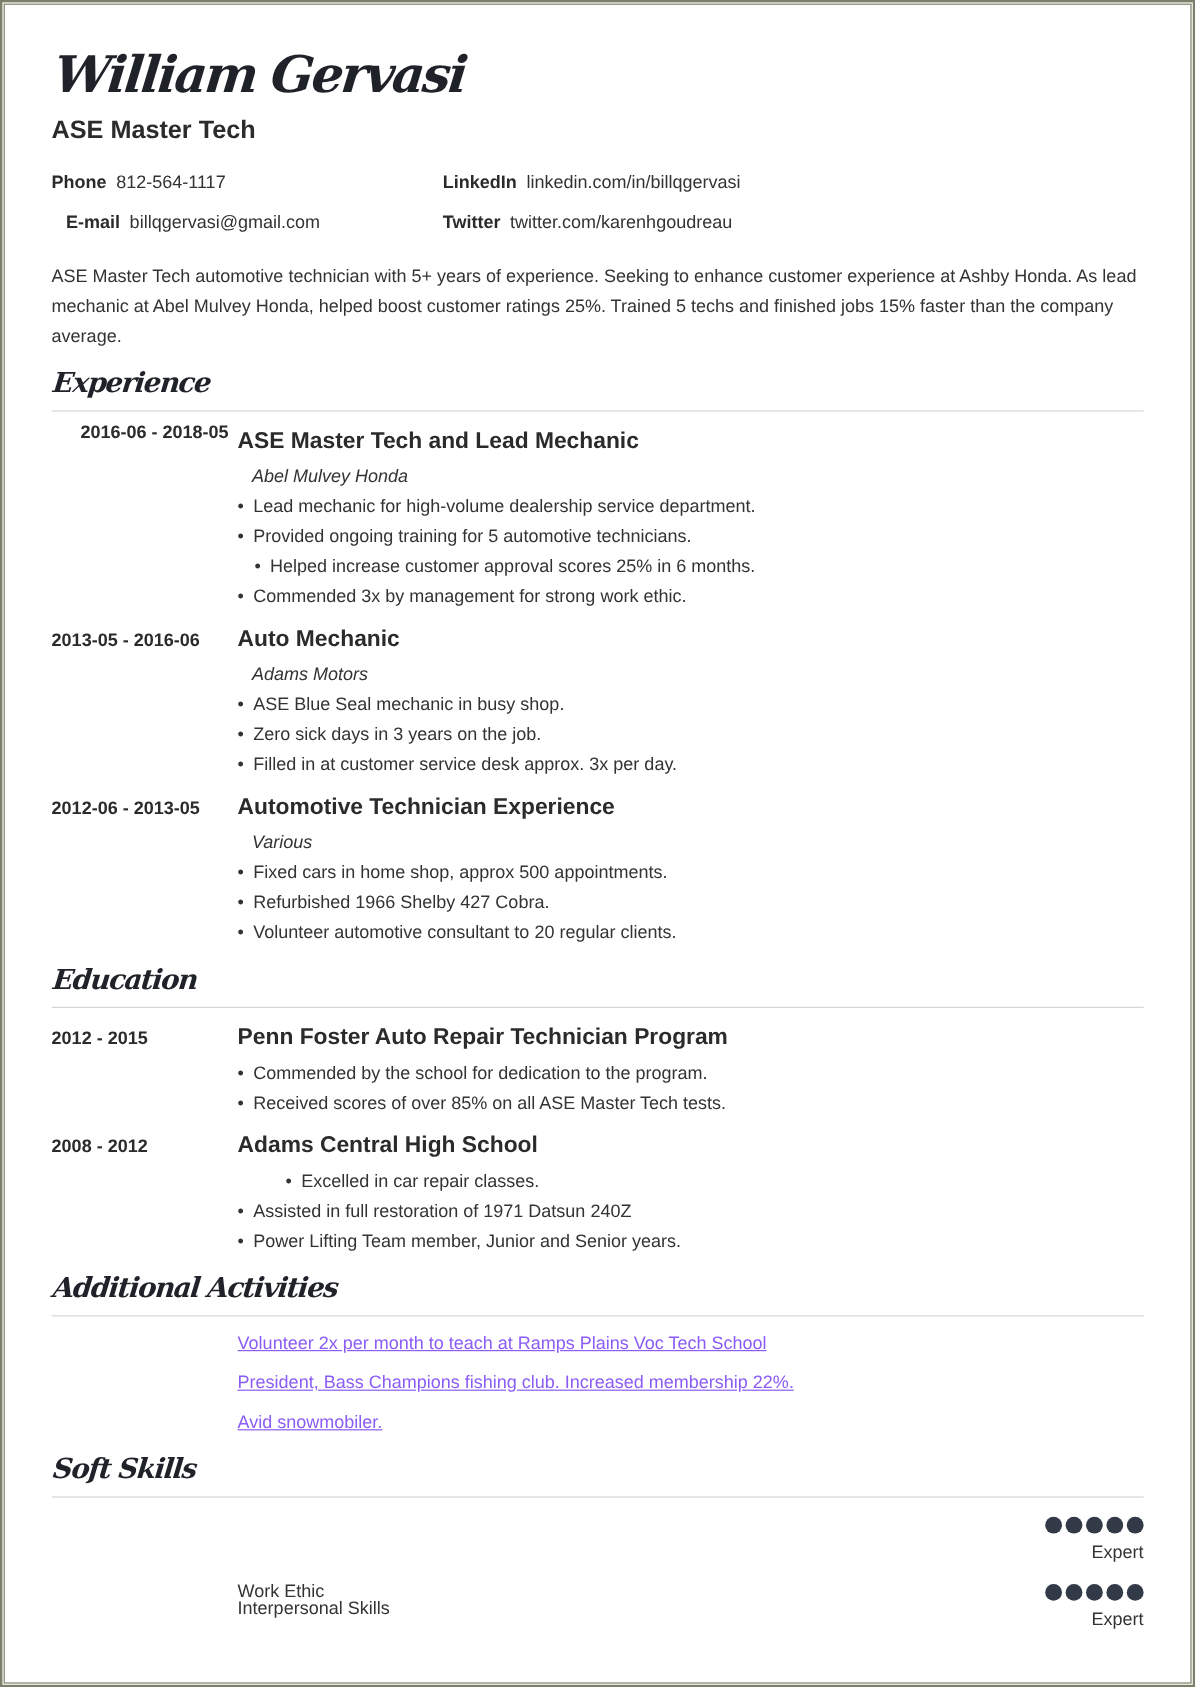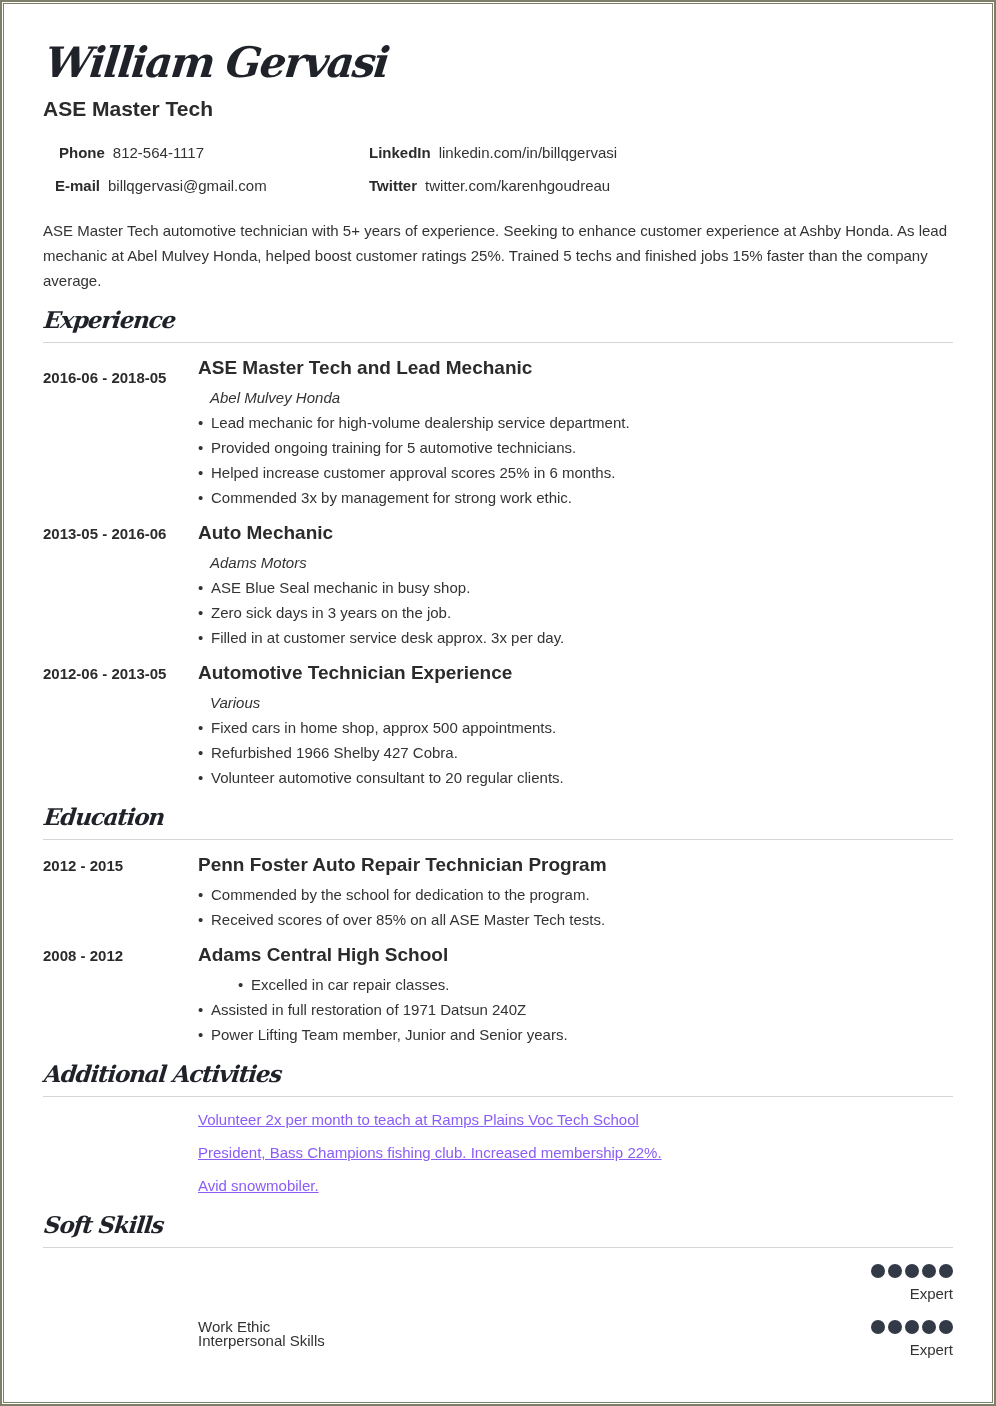--- a/index.html
+++ b/index.html
@@ -36,45 +36,45 @@
 <body>
 
 <div class="frame-outer"></div>
 <div class="frame-inner"></div>
 
 <div class="page">
 
   <div class="name">William Gervasi</div>
   <div class="jobtitle">ASE Master Tech</div>
 
-  <div class="contact" style="top:144px;margin-left:16px;">
+  <div class="contact" style="top:144px;">
     <b>Phone</b><span>812-564-1117</span>
   </div>
   <div class="contact" style="top:177px;margin-left:12px;">
     <b>E-mail</b><span>billqgervasi@gmail.com</span>
   </div>
   <div class="contact" style="top:144px; left:326px;">
     <b>LinkedIn</b><span>linkedin.com/in/billqgervasi</span>
   </div>
   <div class="contact" style="top:177px; left:326px;">
     <b>Twitter</b><span>twitter.com/karenhgoudreau</span>
   </div>
 
   <div class="summary">ASE Master Tech automotive technician with 5+ years of experience. Seeking to enhance customer experience at Ashby Honda. As lead mechanic at Abel Mulvey Honda, helped boost customer ratings 25%. Trained 5 techs and finished jobs 15% faster than the company average.</div>
 
   <div class="section-h" style="top:306px; height:37px;">
     <span>Experience</span>
   </div>
 
-  <div class="date" style="top:369px;">2016-06 - 2018-05</div>
+  <div class="date" style="top:352px;margin-left:24px;">2016-06 - 2018-05</div>
   <div class="role" style="top:357px;">ASE Master Tech and Lead Mechanic</div>
   <div class="org" style="top:389px;">Abel Mulvey Honda</div>
   <div class="bullet" style="top:414px;"><span class="dot">•</span><span>Lead mechanic for high-volume dealership service department.</span></div>
   <div class="bullet" style="top:439px;"><span class="dot">•</span><span>Provided ongoing training for 5 automotive technicians.</span></div>
-  <div class="bullet" style="top:464px;"><span class="dot">•</span><span>Helped increase customer approval scores 25% in 6 months.</span></div>
+  <div class="bullet" style="top:464px;margin-left:14px;"><span class="dot">•</span><span>Helped increase customer approval scores 25% in 6 months.</span></div>
   <div class="bullet" style="top:489px;"><span class="dot">•</span><span>Commended 3x by management for strong work ethic.</span></div>
 
   <div class="date" style="top:525px;">2013-05 - 2016-06</div>
   <div class="role" style="top:522px;">Auto Mechanic</div>
   <div class="org" style="top:554px;">Adams Motors</div>
   <div class="bullet" style="top:579px;"><span class="dot">•</span><span>ASE Blue Seal mechanic in busy shop.</span></div>
   <div class="bullet" style="top:604px;"><span class="dot">•</span><span>Zero sick days in 3 years on the job.</span></div>
   <div class="bullet" style="top:629px;"><span class="dot">•</span><span>Filled in at customer service desk approx. 3x per day.</span></div>
 
   <div class="date" style="top:665px;">2012-06 - 2013-05</div>

